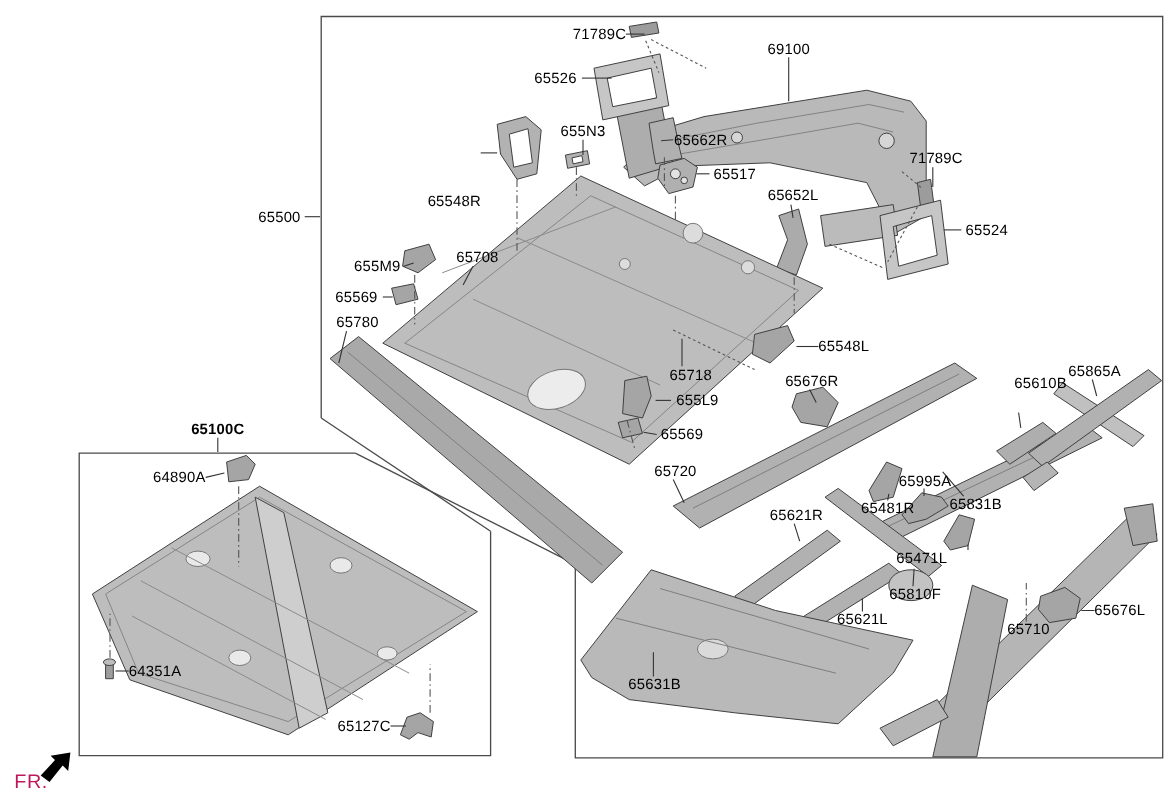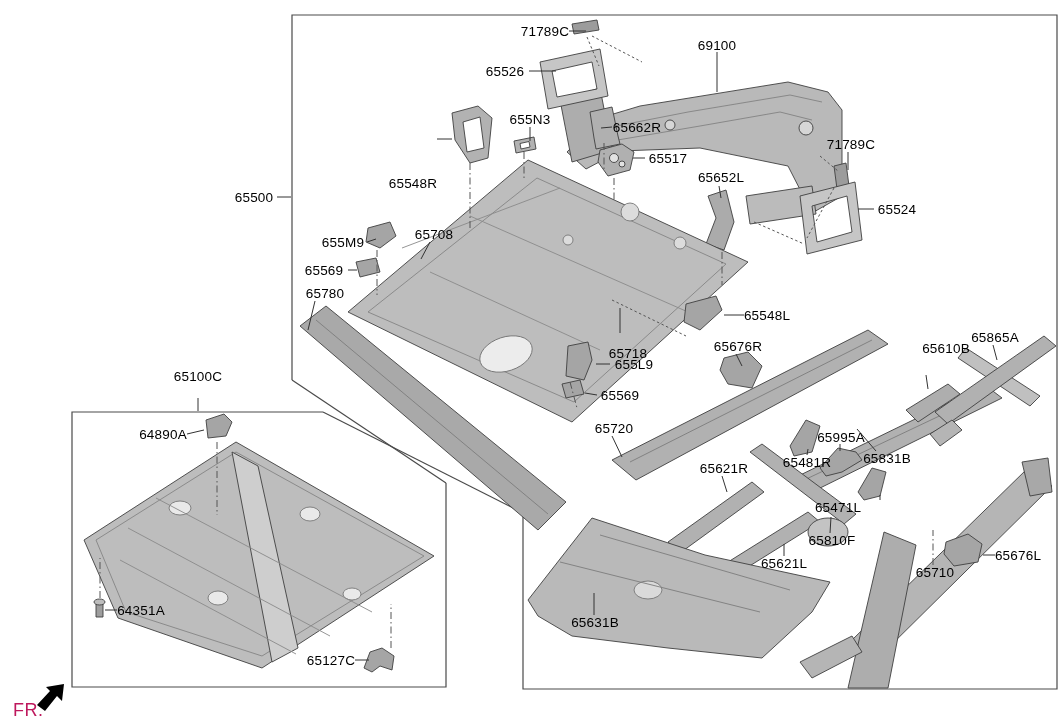--- a/index.html
+++ b/index.html
@@ -226,37 +226,37 @@
       <div class="part-label" style="left: 668px; top: 158px;">65517</div>
       <div class="part-label" style="left: 851px; top: 144px;">71789C</div>
       <div class="part-label" style="left: 721px; top: 177px;">65652L</div>
       <div class="part-label" style="left: 254px; top: 197px;">65500</div>
       <div class="part-label" style="left: 897px; top: 209px;">65524</div>
       <div class="part-label" style="left: 343px; top: 242px;">655M9</div>
       <div class="part-label" style="left: 434px; top: 234px;">65708</div>
       <div class="part-label" style="left: 324px; top: 270px;">65569</div>
       <div class="part-label" style="left: 325px; top: 293px;">65780</div>
       <div class="part-label" style="left: 767px; top: 315px;">65548L</div>
-      <div class="part-label" style="left: 628px; top: 341px; margin-top: 12px;">65718</div>
+      <div class="part-label" style="left: 628px; top: 341px;">65718</div>
       <div class="part-label" style="left: 738px; top: 346px;">65676R</div>
       <div class="part-label" style="left: 634px; top: 364px;">655L9</div>
       <div class="part-label" style="left: 620px; top: 395px;">65569</div>
       <div class="part-label" style="left: 995px; top: 337px;">65865A</div>
       <div class="part-label" style="left: 926px; top: 348px; margin-left: 20px;">65610B</div>
       <div class="part-label" style="left: 614px; top: 428px;">65720</div>
       <div class="part-label" style="left: 841px; top: 437px;">65995A</div>
       <div class="part-label" style="left: 807px; top: 462px;">65481R</div>
       <div class="part-label" style="left: 887px; top: 458px;">65831B</div>
       <div class="part-label" style="left: 724px; top: 468px;">65621R</div>
       <div class="part-label" style="left: 838px; top: 507px;">65471L</div>
       <div class="part-label" style="left: 832px; top: 540px;">65810F</div>
       <div class="part-label" style="left: 784px; top: 563px;">65621L</div>
       <div class="part-label" style="left: 1018px; top: 555px;">65676L</div>
       <div class="part-label" style="left: 935px; top: 572px;">65710</div>
       <div class="part-label" style="left: 595px; top: 622px;">65631B</div>
-      <div class="part-label" style="left: 198px; top: 376px;">65100C</div>
+      <div class="part-label" style="left: 198px; top: 390px; font-weight: bold;">65100C</div>
       <div class="part-label" style="left: 163px; top: 434px;">64890A</div>
       <div class="part-label" style="left: 141px; top: 610px;">64351A</div>
       <div class="part-label" style="left: 331px; top: 660px;">65127C</div>
     </div>
 
   <div class="fr-label">FR.</div>
 </div>
 
 </body></html>

